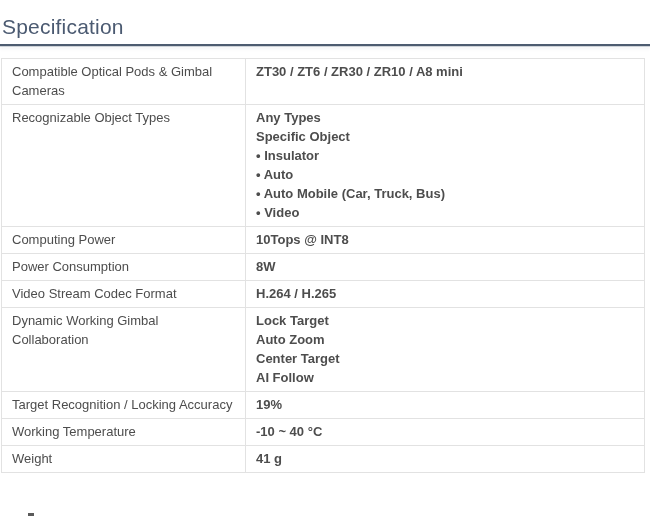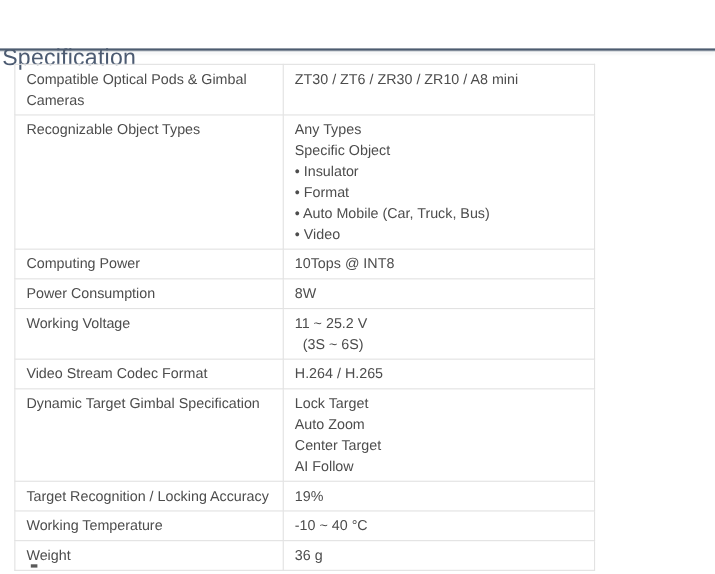--- a/index.html
+++ b/index.html
@@ -10,56 +10,56 @@
   body {
     position: relative;
     width: 650px;
     height: 522px;
     overflow: hidden;
     font-family: "Liberation Sans", sans-serif;
   }
   .page-title {
     position: absolute;
     left: 2px;
-    top: 26px;
+    top: 0;
     font-size: 21px;
     line-height: 26px;
     font-weight: 400;
     color: #4b5a71;
     letter-spacing: 0.2px;
   }
   .title-rule {
     position: absolute;
     left: 0;
     top: 44px;
     width: 650px;
     height: 2px;
     background: #4d5c70;
     box-shadow: 0 1px 0 rgba(77, 92, 112, 0.25), 0 3px 3px rgba(120, 130, 145, 0.12);
   }
   table.spec-table {
     position: absolute;
-    left: 13px;
+    left: 1px;
     top: 58px;
-    width: 528px;
+    width: 644px;
     border-collapse: collapse;
     table-layout: fixed;
   }
   table.spec-table td {
     border: 1px solid #e2e2e2;
     padding: 3px 10px 4px 10px;
     font-size: 13px;
     line-height: 19px;
     color: #4d4d4d;
     vertical-align: top;
     word-wrap: break-word;
   }
   td.label-cell { width: 223px; }
   td.value-cell { }
-  .value-line { white-space: pre-wrap; }
+  .value-line { white-space: pre-wrap; font-weight: bold; }
   .cutoff-mark {
     position: absolute;
     left: 28px;
     top: 513px;
     width: 6px;
     height: 3px;
     background: #5a5a5a;
   }
 </style>
 </head>
@@ -76,52 +76,45 @@
         <td class="value-cell">
           <div class="value-line">ZT30 / ZT6 / ZR30 / ZR10 / A8 mini</div>
         </td>
       </tr>
       <tr>
         <td class="label-cell">Recognizable Object Types</td>
         <td class="value-cell">
           <div class="value-line">Any Types</div>
           <div class="value-line">Specific Object</div>
           <div class="value-line">• Insulator</div>
-          <div class="value-line">• Format</div>
+          <div class="value-line">• Auto</div>
           <div class="value-line">• Auto Mobile (Car, Truck, Bus)</div>
           <div class="value-line">• Video</div>
         </td>
       </tr>
       <tr>
         <td class="label-cell">Computing Power</td>
         <td class="value-cell">
           <div class="value-line">10Tops @ INT8</div>
         </td>
       </tr>
       <tr>
         <td class="label-cell">Power Consumption</td>
         <td class="value-cell">
           <div class="value-line">8W</div>
         </td>
       </tr>
       <tr>
-        <td class="label-cell">Working Voltage</td>
-        <td class="value-cell">
-          <div class="value-line">11 ~ 25.2 V</div>
-          <div class="value-line">&nbsp;&nbsp;(3S ~ 6S)</div>
-        </td>
-      </tr>
-      <tr>
         <td class="label-cell">Video Stream Codec Format</td>
         <td class="value-cell">
           <div class="value-line">H.264 / H.265</div>
         </td>
       </tr>
       <tr>
-        <td class="label-cell">Dynamic Target Gimbal Specification</td>
+        <td class="label-cell">Dynamic Working Gimbal Collaboration</td>
         <td class="value-cell">
           <div class="value-line">Lock Target</div>
           <div class="value-line">Auto Zoom</div>
           <div class="value-line">Center Target</div>
           <div class="value-line">AI Follow</div>
         </td>
       </tr>
       <tr>
         <td class="label-cell">Target Recognition / Locking Accuracy</td>
         <td class="value-cell">
@@ -130,19 +123,19 @@
       </tr>
       <tr>
         <td class="label-cell">Working Temperature</td>
         <td class="value-cell">
           <div class="value-line">-10 ~ 40 °C</div>
         </td>
       </tr>
       <tr>
         <td class="label-cell">Weight</td>
         <td class="value-cell">
-          <div class="value-line">36 g</div>
+          <div class="value-line">41 g</div>
         </td>
       </tr>
     </tbody>
 </table>
 
 <div class="cutoff-mark"></div>
 
 </body></html>

